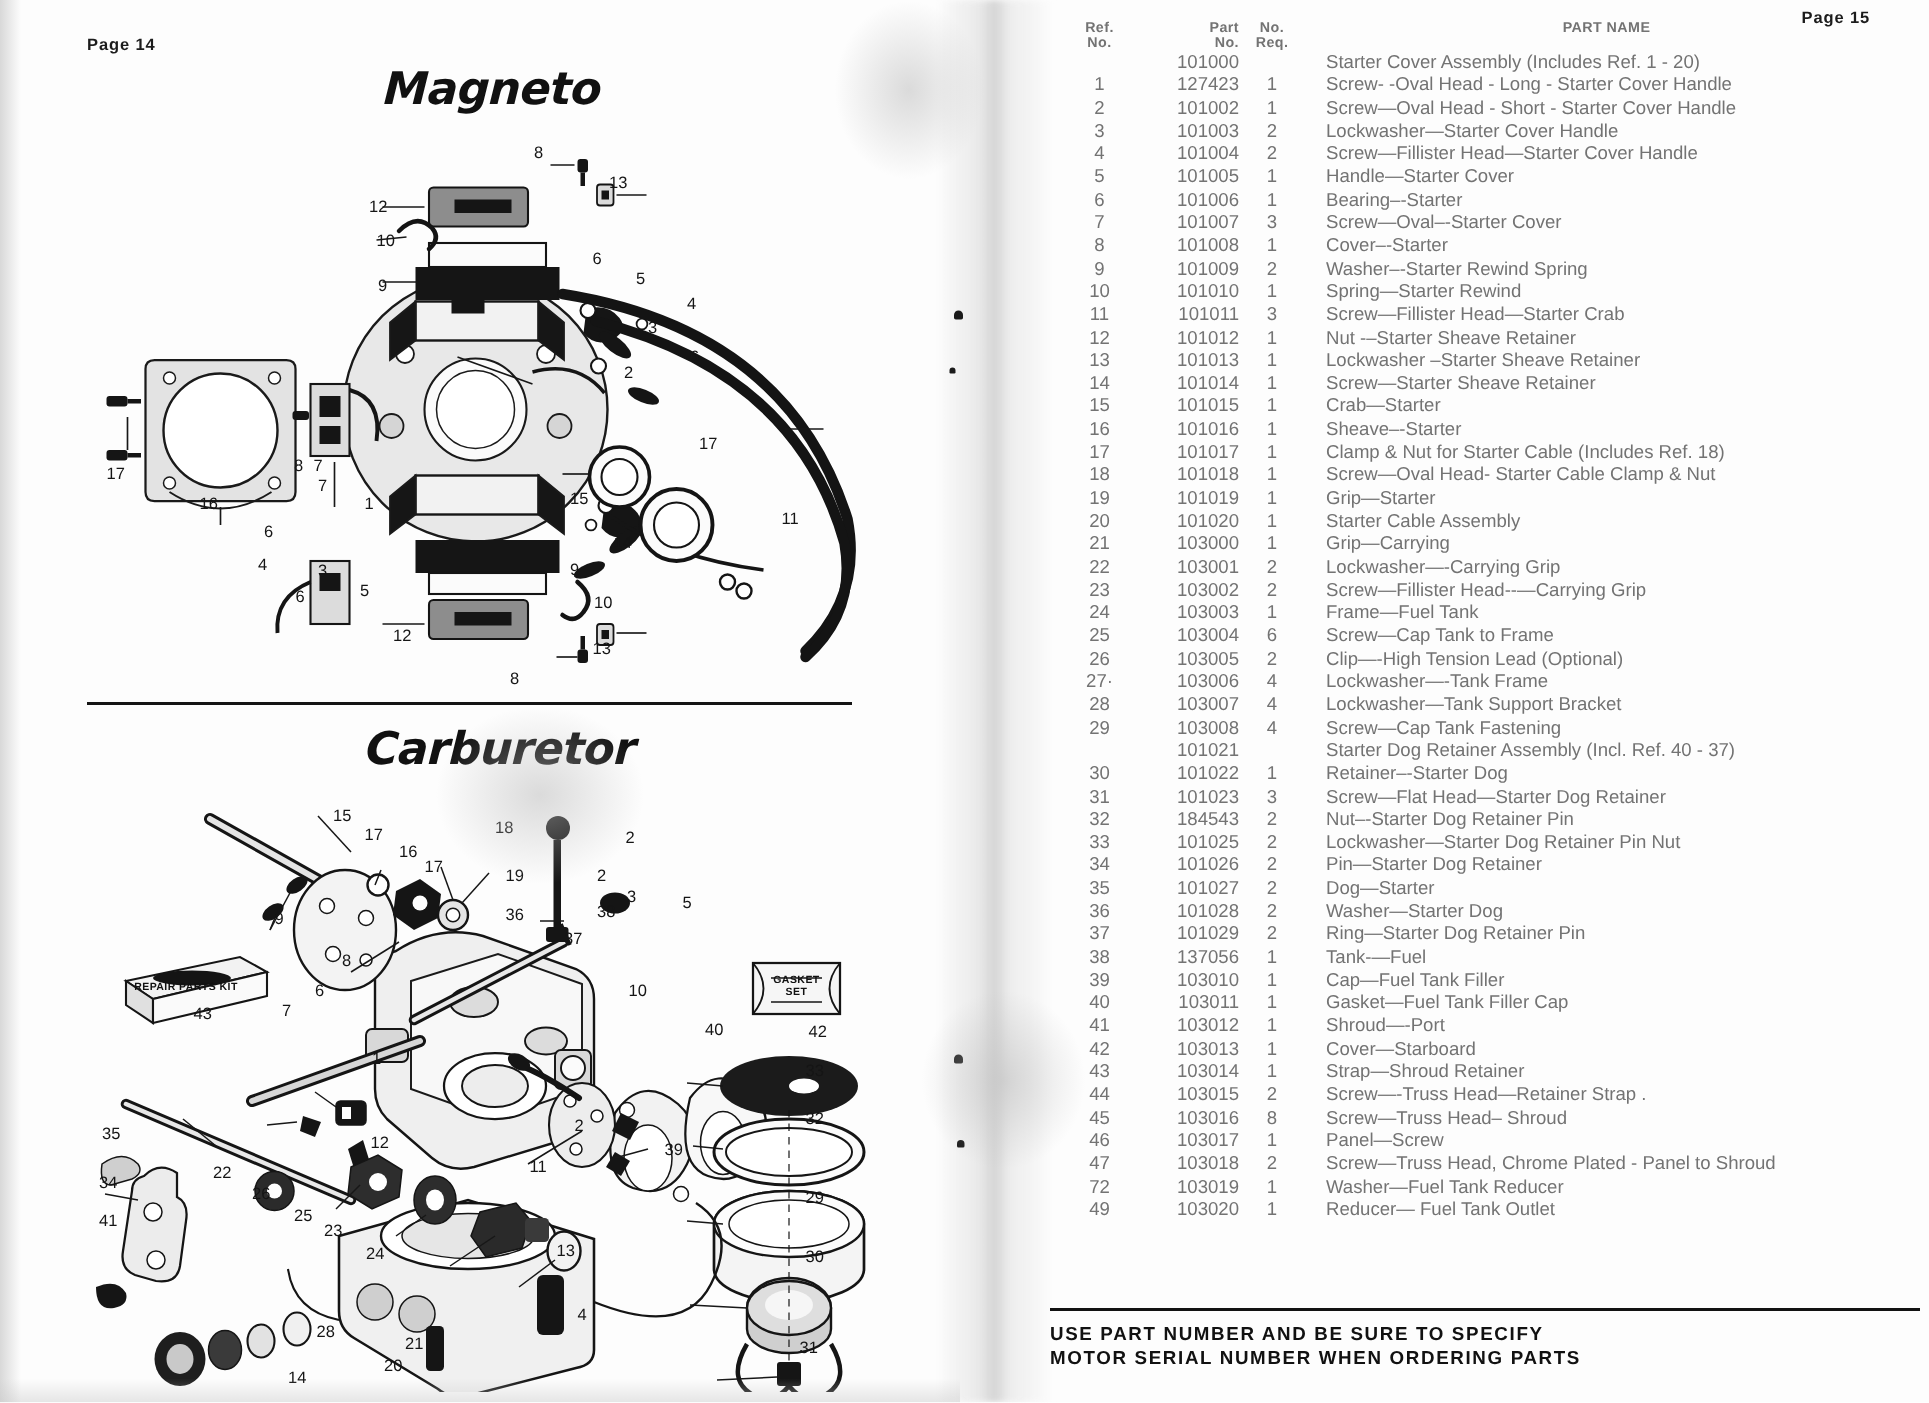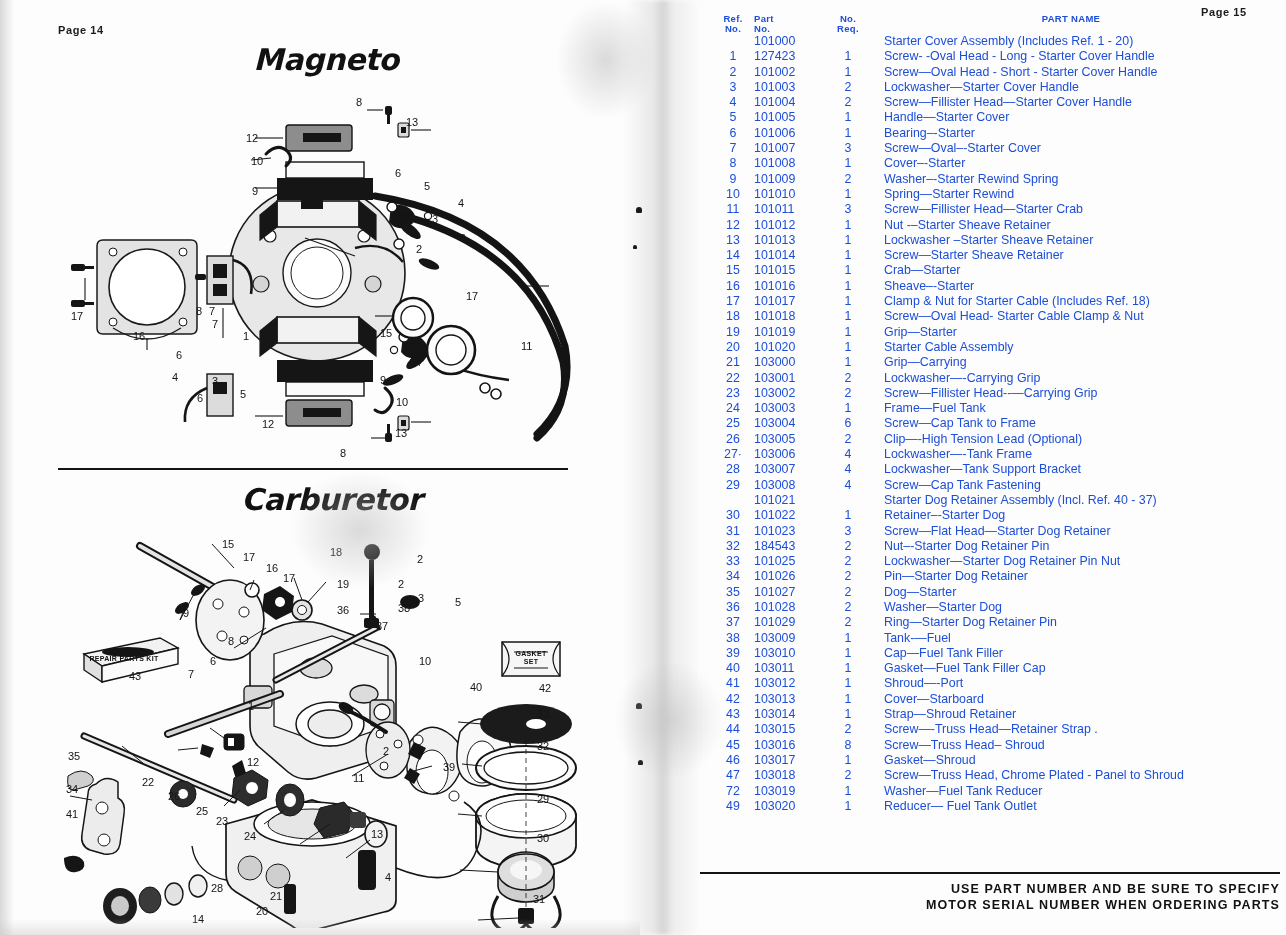--- a/index.html
+++ b/index.html
@@ -114,48 +114,48 @@
     font-weight: bold;
     letter-spacing: 1.6px;
     color: #111;
     margin-left: 40px;
     margin-bottom: 2px;
   }
   table.parts {
     border-collapse: collapse;
     width: 100%;
     font-size: 12.4px;
-    color: #1d4ed8;
+    color: #737373;
   }
   table.parts th {
     font-size: 9.5px;
     font-weight: bold;
     letter-spacing: 0.3px;
     padding: 0;
     line-height: 10px;
     vertical-align: top;
   }
   table.parts td {
     padding: 0;
     line-height: 15.3px;
     white-space: nowrap;
     vertical-align: baseline;
   }
   .c-ref   { width: 42px;  text-align: center; }
-  .c-part  { width: 72px;  text-align: left; }
+  .c-part  { width: 72px;  text-align: right; }
   .c-req   { width: 44px;  text-align: center; }
   .c-name  { text-align: left; padding-left: 14px !important; }
   th.h-name { text-align: center; padding-left: 0 !important; }
 
   .footer-note {
     position: absolute;
     left: 700px;
     top: 872px;
     width: 580px;
-    text-align: right;
+    text-align: left;
   }
   .footer-rule {
     height: 2px;
     background: #121212;
     margin-bottom: 7px;
     width: 580px;
   }
   .footer-line {
     font-size: 12.5px;
     font-weight: bold;
@@ -852,21 +852,21 @@
             <td class="c-name">Washer—Starter Dog</td>
           </tr>
           <tr>
             <td class="c-ref">37</td>
             <td class="c-part">101029</td>
             <td class="c-req">2</td>
             <td class="c-name">Ring—Starter Dog Retainer Pin</td>
           </tr>
           <tr>
             <td class="c-ref">38</td>
-            <td class="c-part">103009</td>
+            <td class="c-part">137056</td>
             <td class="c-req">1</td>
             <td class="c-name">Tank-—Fuel</td>
           </tr>
           <tr>
             <td class="c-ref">39</td>
             <td class="c-part">103010</td>
             <td class="c-req">1</td>
             <td class="c-name">Cap—Fuel Tank Filler</td>
           </tr>
           <tr>
@@ -902,21 +902,21 @@
           <tr>
             <td class="c-ref">45</td>
             <td class="c-part">103016</td>
             <td class="c-req">8</td>
             <td class="c-name">Screw—Truss Head–  Shroud</td>
           </tr>
           <tr>
             <td class="c-ref">46</td>
             <td class="c-part">103017</td>
             <td class="c-req">1</td>
-            <td class="c-name">Gasket—Shroud</td>
+            <td class="c-name">Panel—Screw</td>
           </tr>
           <tr>
             <td class="c-ref">47</td>
             <td class="c-part">103018</td>
             <td class="c-req">2</td>
             <td class="c-name">Screw—Truss Head, Chrome Plated - Panel to Shroud</td>
           </tr>
           <tr>
             <td class="c-ref">72</td>
             <td class="c-part">103019</td>

